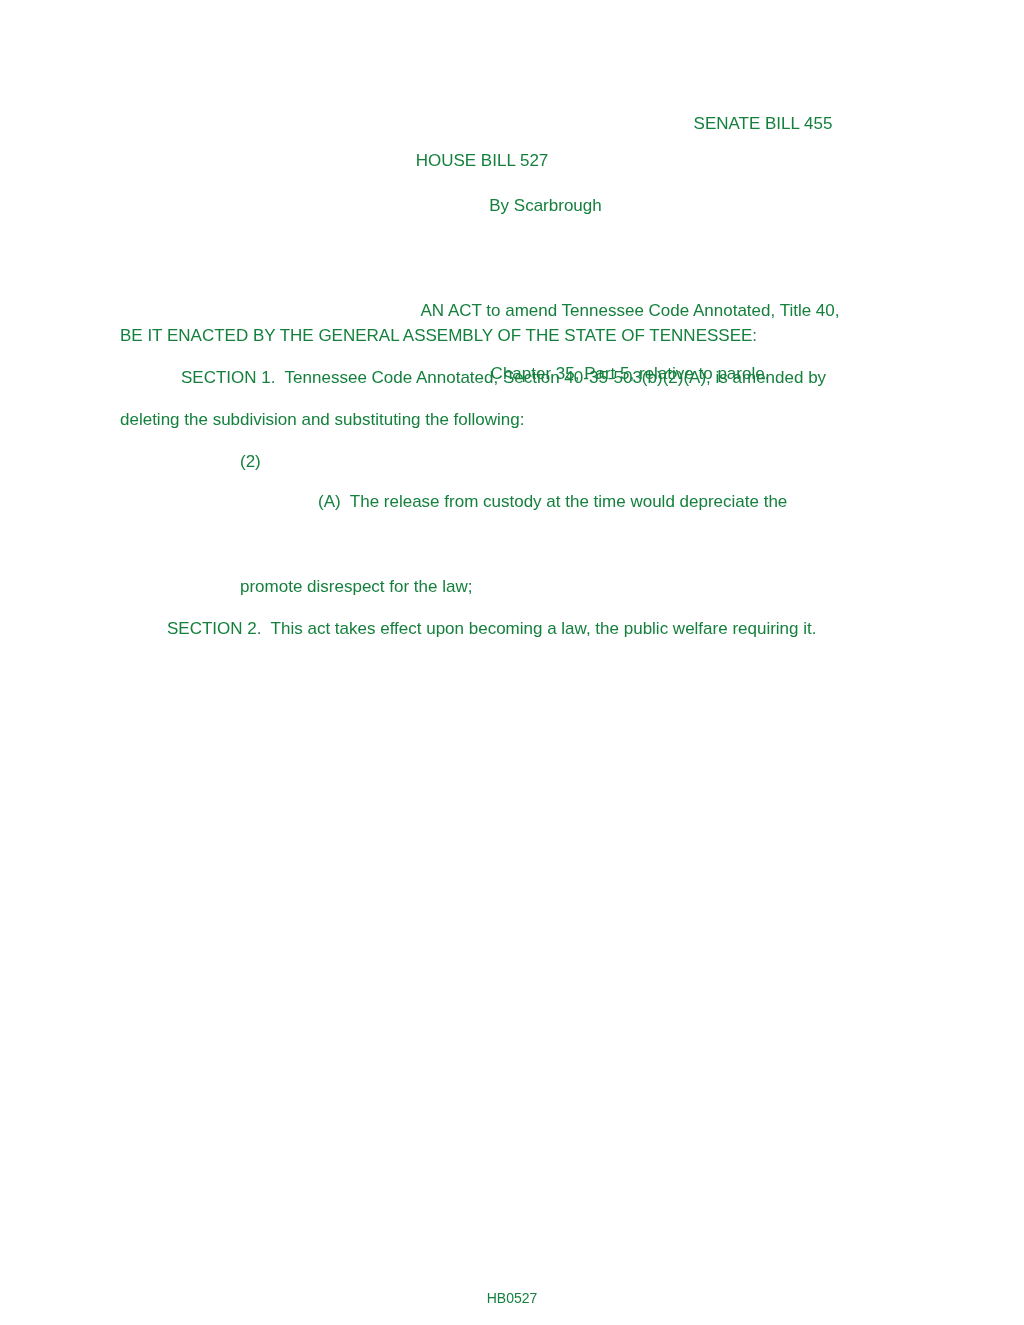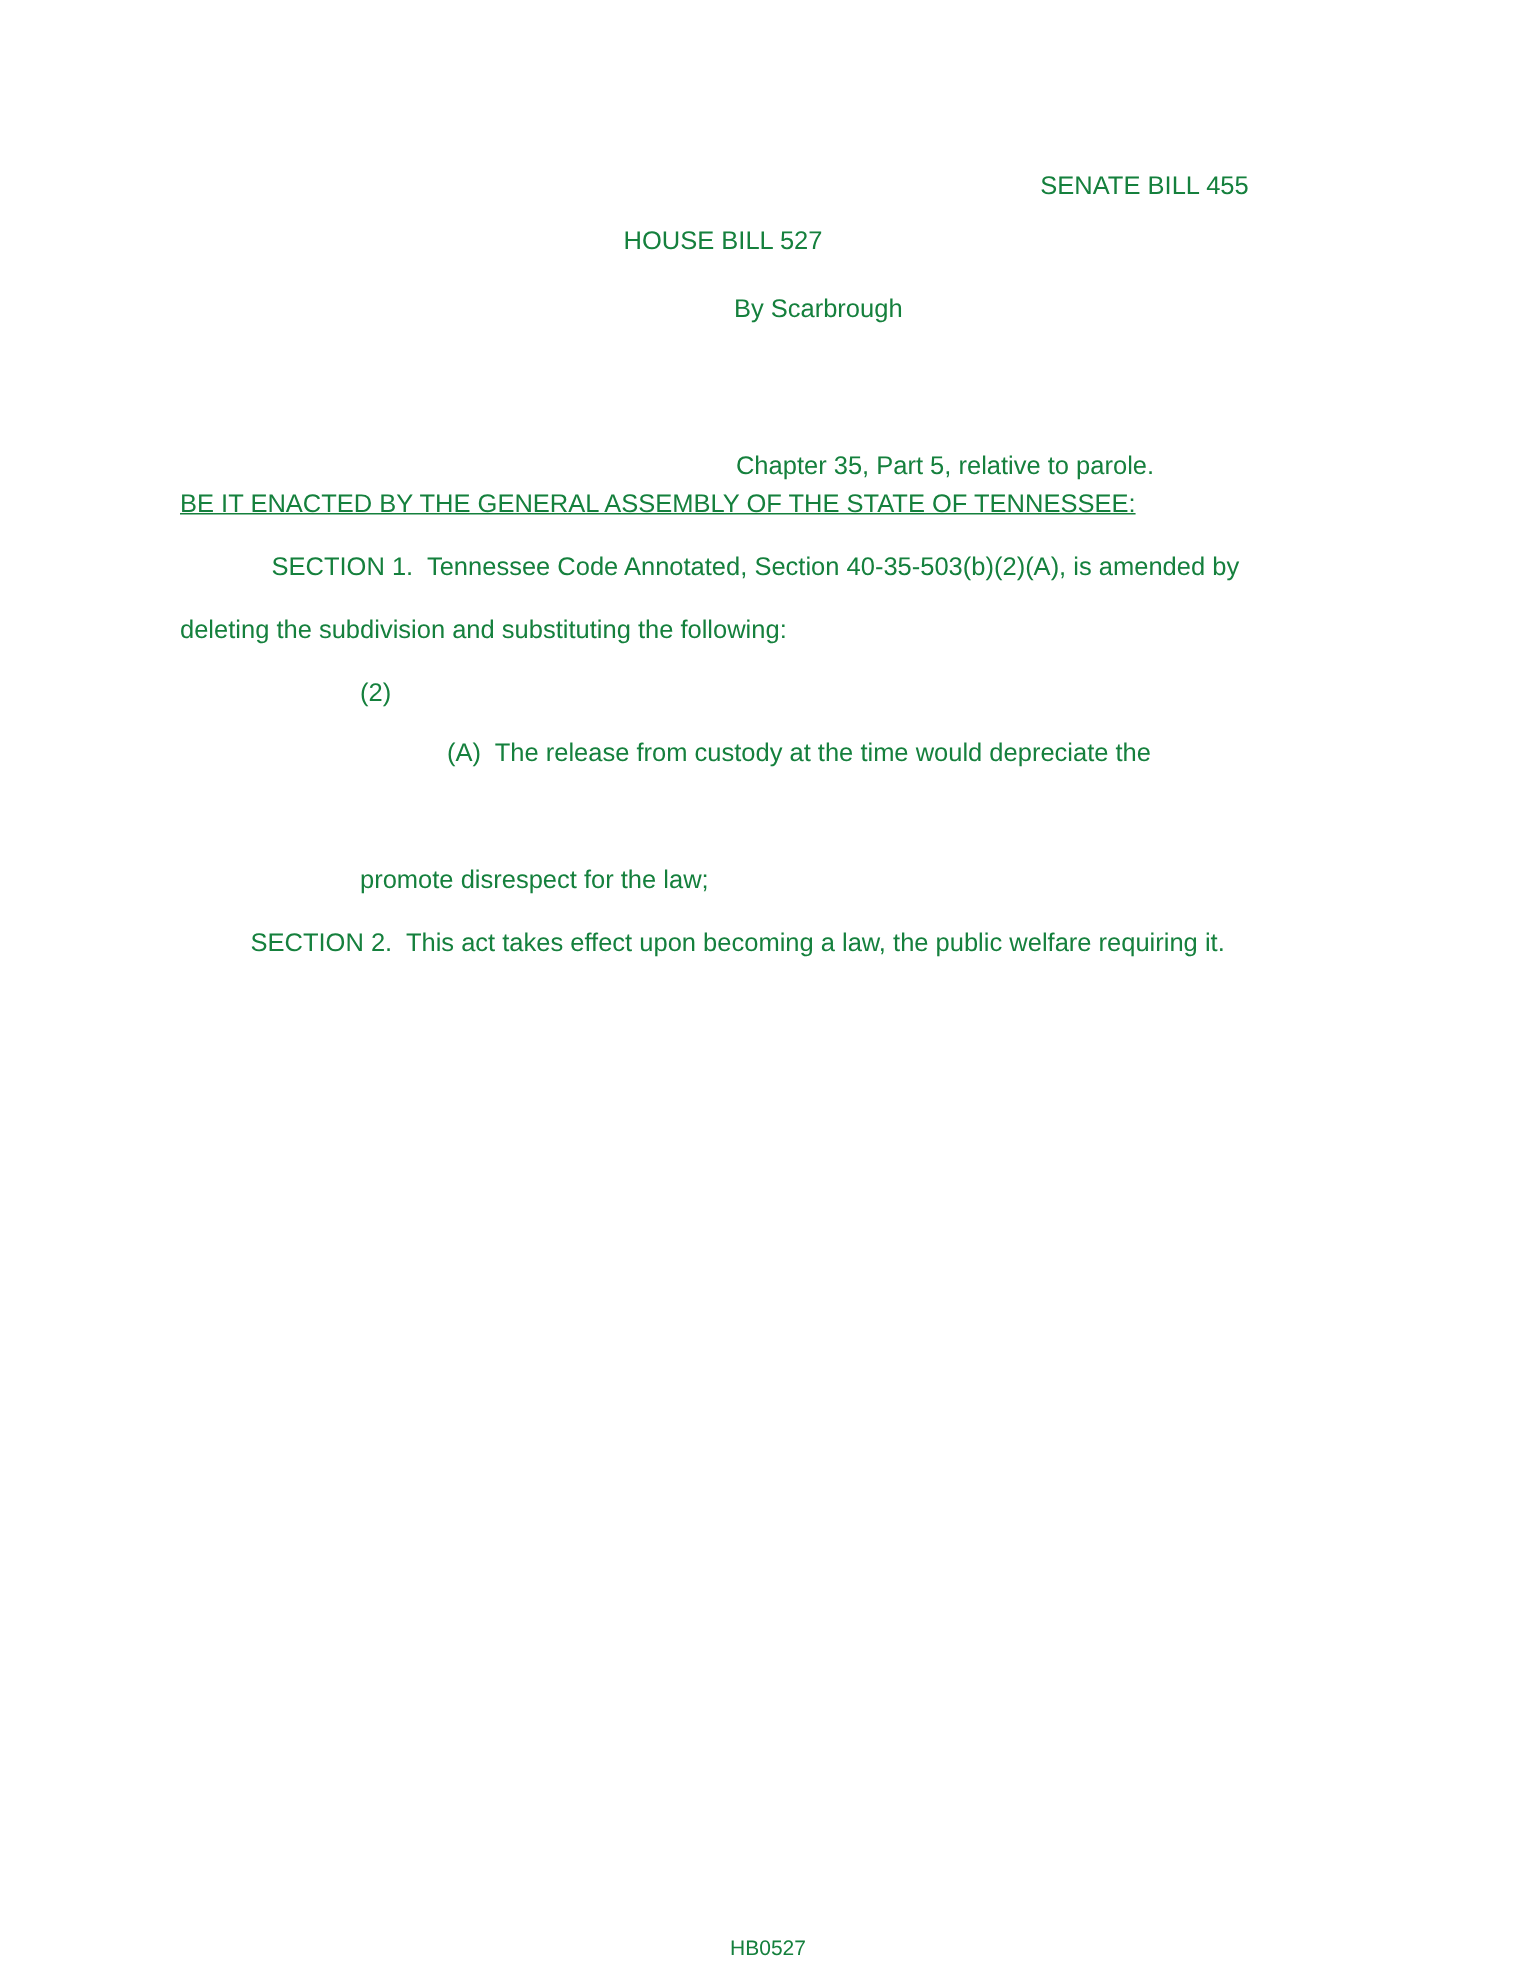--- a/index.html
+++ b/index.html
@@ -25,42 +25,43 @@
   .house-sponsor { left: 11px; top: 196px; width: 1024px; padding-left: 45px; }
   .caption {
     left: 330px; top: 258px; width: 600px;
     line-height: 21px;
   }
   .footer {
     left: 0; top: 1253px; width: 1024px;
     font-size: 14px;
     line-height: 18px;
   }
-  .l-enact   { left: 120px; top: 326px; text-decoration: underline; }
+  .l-enact   { left: 120px; top: 326px; }
   .l-s1a     { left: 181px; top: 368px; }
   .l-s1b     { left: 120px; top: 410px; }
   .l-sub2    { left: 240px; top: 452px; }
-  .l-subA1   { left: 298px; top: 492px; }
+  .l-subA1   { left: 318px; top: 492px; }
   .l-subA2   { left: 240px; top: 535px; }
   .l-subA3   { left: 240px; top: 577px; }
   .l-s2      { left: 167px; top: 619px; }
 </style>
 </head>
 <body>
 
 <div class="page">
 
   <div class="centered-block header-right">
     <div>SENATE BILL 455</div>
   </div>
 
   <div class="centered-block house-title">HOUSE BILL 527</div>
   <div class="centered-block house-sponsor">By Scarbrough</div>
 
   <div class="centered-block caption">
+    <div>AN ACT to amend Tennessee Code Annotated, Title 40,</div>
     <div>Chapter 35, Part 5, relative to parole.</div>
   </div>
 
   <div class="abs l-enact">BE IT ENACTED BY THE GENERAL ASSEMBLY OF THE STATE OF TENNESSEE:</div>
 
   <div class="abs l-s1a">SECTION 1.  Tennessee Code Annotated, Section 40-35-503(b)(2)(A), is amended by</div>
   <div class="abs l-s1b">deleting the subdivision and substituting the following:</div>
 
   <div class="abs l-sub2">(2)</div>
   <div class="abs l-subA1">(A)  The release from custody at the time would depreciate the</div>

